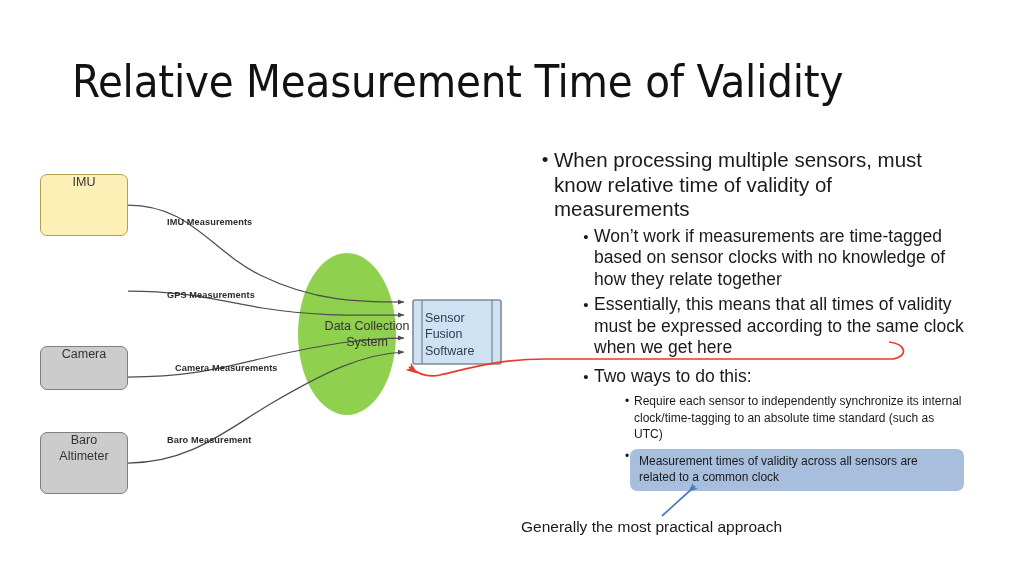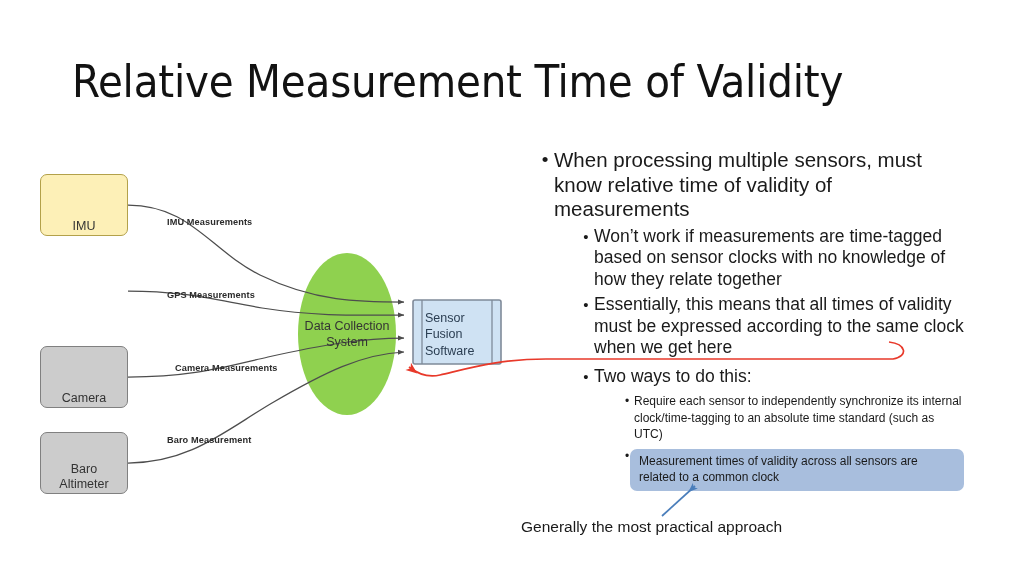--- a/index.html
+++ b/index.html
@@ -50,21 +50,21 @@
   #diagram-svg {
     position: absolute;
     left: 0;
     top: 0;
   }
   .node-box {
     position: absolute;
     box-sizing: border-box;
     border-radius: 7px;
     display: flex;
-    align-items: flex-end;
+    align-items: flex-start;
     justify-content: center;
     text-align: center;
     font-size: 12.5px;
     line-height: 1.25;
     color: #333333;
   }
   .node-imu {
     background: #fdf0b7;
     border: 1.6px solid #b3a14a;
   }
@@ -73,20 +73,21 @@
     border: 1.6px solid #808080;
   }
 
   .ellipse-label {
     position: absolute;
     text-align: center;
     font-size: 12.5px;
     line-height: 1.3;
     color: #333333;
     pointer-events: none;
+    margin-left: 20px;
   }
 
   .fusion-label {
     position: absolute;
     font-size: 12.5px;
     line-height: 1.3;
     color: #2b3e52;
     pointer-events: none;
   }
 
@@ -198,21 +199,21 @@
         <line x1="422" y1="300" x2="422" y2="364" stroke="#7f8a99" stroke-width="1.3"></line>
         <line x1="492" y1="300" x2="492" y2="364" stroke="#7f8a99" stroke-width="1.3"></line>
       </g>
     </svg>
 
     <div class="node-box node-imu" style="left:40px; top:174px; width:88px; height:62px;">
       <span>IMU</span>
     </div>
 
 
-    <div class="node-box node-gray" style="left:40px; top:346px; width:88px; height:62px;">
+    <div class="node-box node-gray" style="left:40px; top:346px; width:88px; height:44px;">
       <span>Camera</span>
     </div>
 
     <div class="node-box node-gray" style="left:40px; top:432px; width:88px; height:62px;">
       <span>
         <span>Baro</span><br>
         <span>Altimeter</span>
       </span>
     </div>
 

